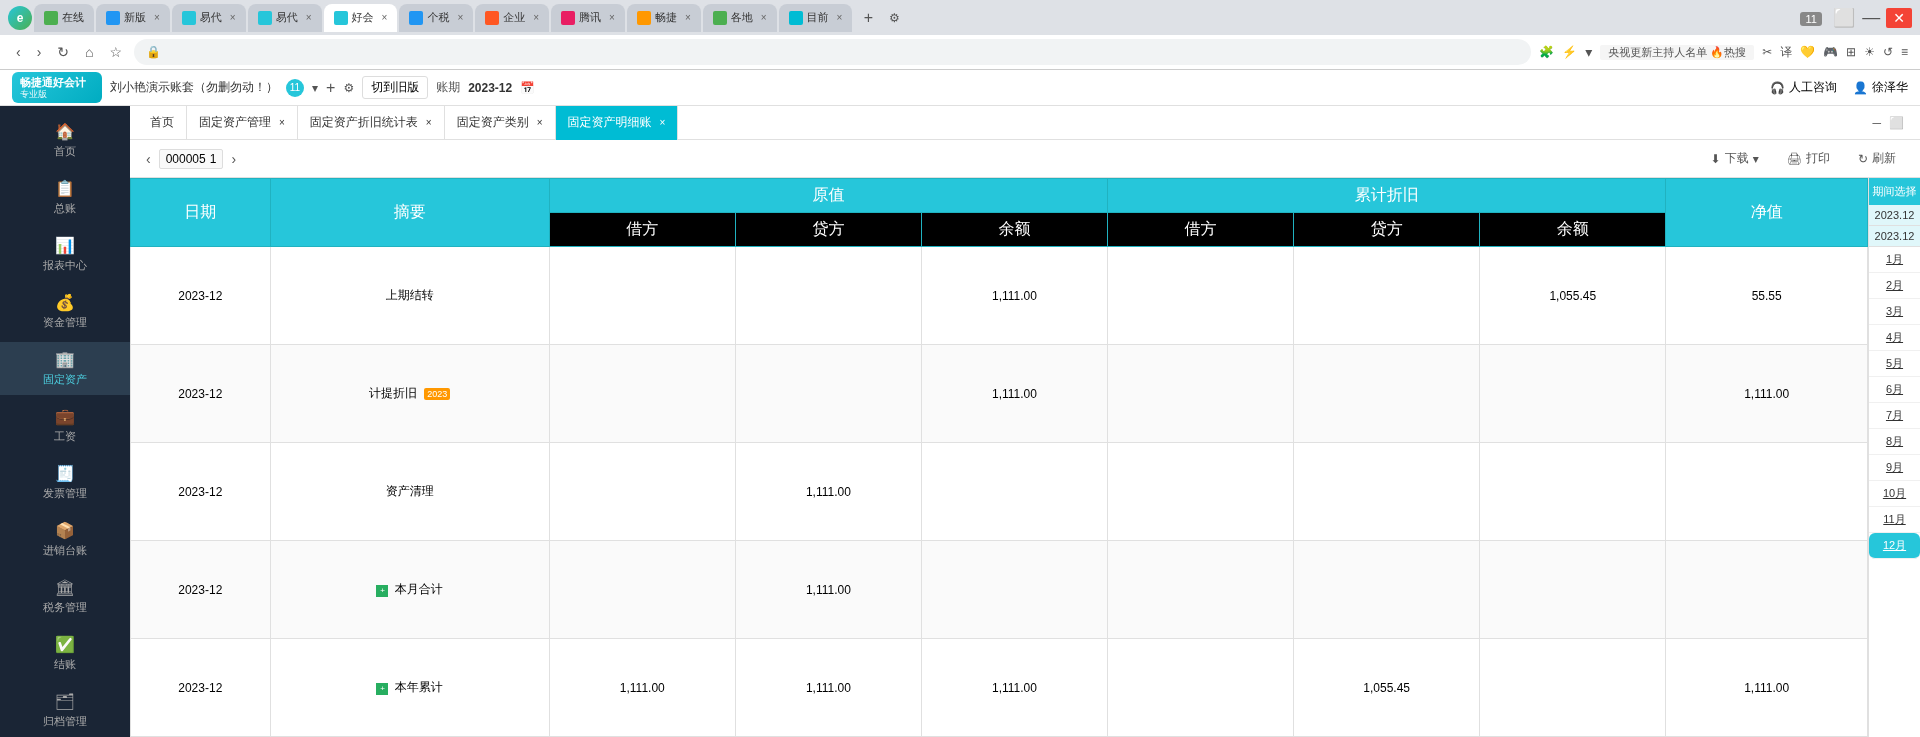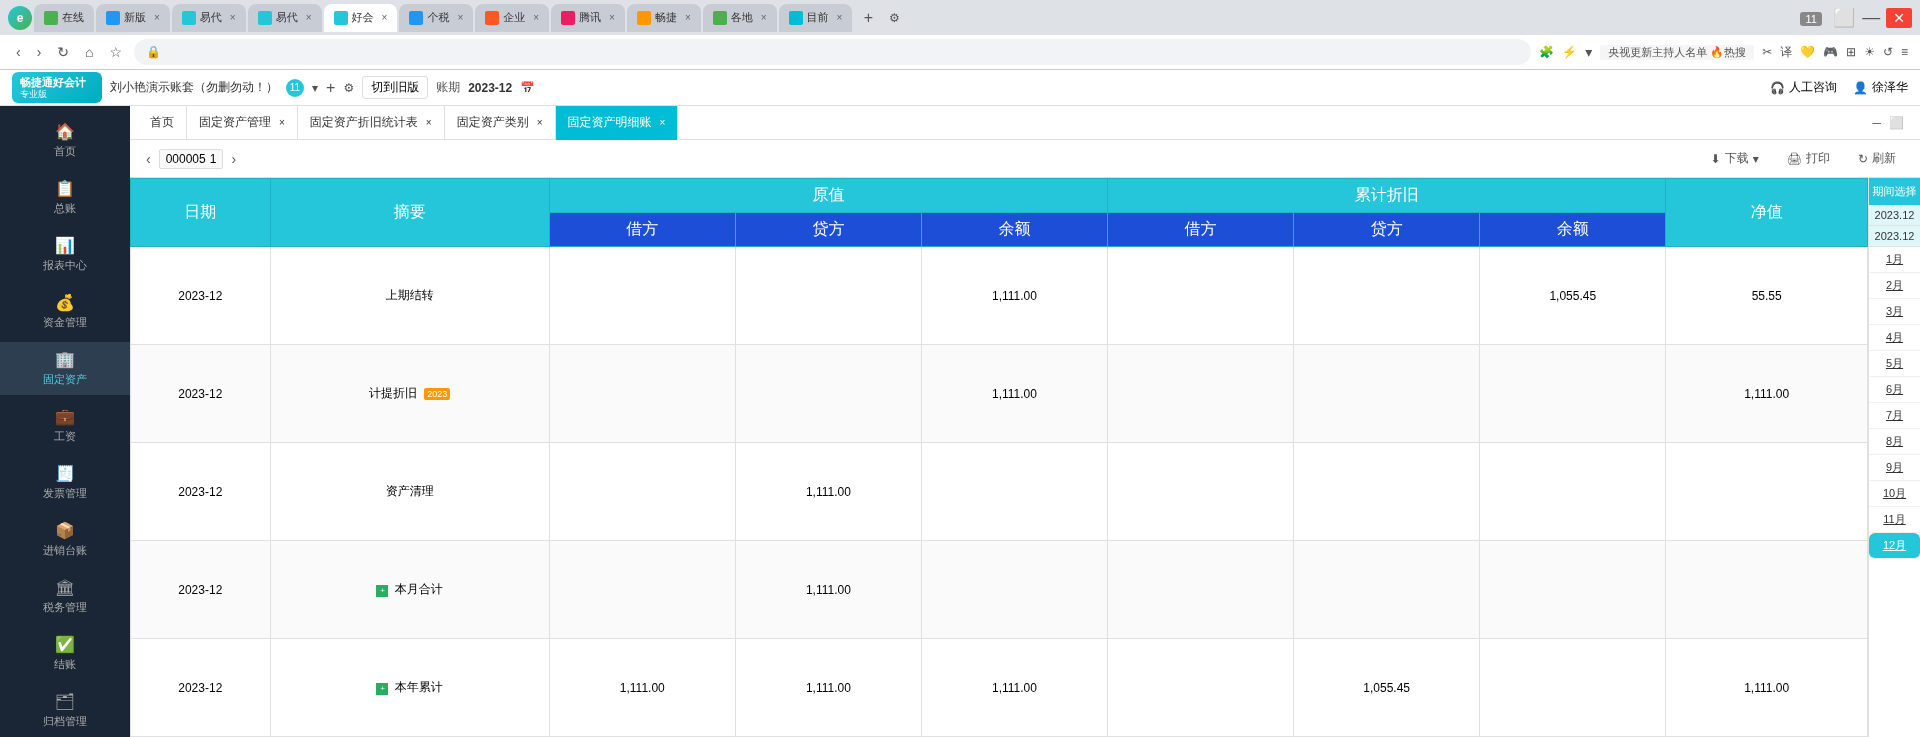--- a/index.html
+++ b/index.html
@@ -45,21 +45,21 @@
     .toolbar-right { margin-left: auto; display: flex; align-items: center; gap: 12px; }
     .toolbar-btn { display: flex; align-items: center; gap: 4px; color: #555; font-size: 12px; cursor: pointer; padding: 4px 8px; }
 
     
     .table-container { flex: 1; overflow: auto; padding: 0; display: flex; }
     .ledger-table { width: 100%; border-collapse: collapse; }
     .ledger-table th { background: #26c6da; color: #fff; text-align: center; padding: 6px 8px; font-size: 16px; font-weight: normal; border: 1px solid #20b2c0; }
     .ledger-table td { text-align: center; padding: 5px 8px; font-size: 12px; border: 1px solid #e0e0e0; background: #fff; }
     .ledger-table tr:nth-child(even) td { background: #fafafa; }
     .group-header th { background: #26c6da; }
-    .sub-header th { background: #1d4ed8; margin-top: 48px; }
+    .sub-header th { background: #000000; margin-top: 48px; }
     .td-left { text-align: left; }
     .td-right { text-align: right; }
     .summary-icon { display: inline-block; width: 12px; height: 12px; background: #27ae60; color: #fff; font-size: 8px; text-align: center; line-height: 12px; margin-right: 3px; }
 
     
     .period-sidebar { width: 52px; background: #fff; border-left: 1px solid #e0e0e0; display: flex; flex-direction: column; }
     .period-title { background: #26c6da; color: #fff; text-align: center; padding: 6px 2px; font-size: 11px; writing-mode: horizontal-tb; }
     .period-year { background: #e0f7fa; color: #333; text-align: center; padding: 4px 2px; font-size: 11px; border-bottom: 1px solid #e0e0e0; }
     .period-month { text-align: center; padding: 5px 2px; font-size: 11px; color: #333; cursor: pointer; border-bottom: 1px solid #f0f0f0; text-decoration: underline; }
     .period-month.active { background: #26c6da; color: #fff; border-radius: 6px; }

